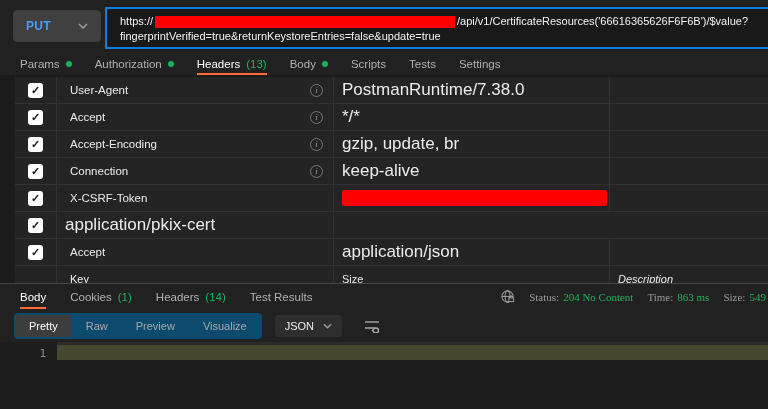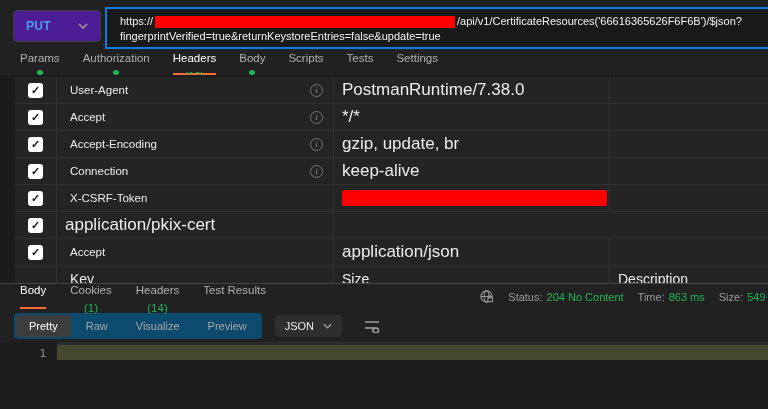--- a/index.html
+++ b/index.html
@@ -8,82 +8,82 @@
     background:#212121;
     font-family:"Liberation Sans", sans-serif;
     color:#e8e8e8;
     position:relative;
   }
 
   
   .topbar { position:absolute; top:0; left:0; width:768px; height:52px; background:#212121; }
   .method-btn {
     position:absolute; left:13px; top:10px; width:88px; height:32px;
-    border:1px solid #3e3e3e; border-radius:4px; background:#4c1d95;
+    border:1px solid #3e3e3e; border-radius:4px; background:#404040;
     display:flex; align-items:center; justify-content:space-between; padding:0 12px;
     cursor:pointer;
   }
   .method-label { color:#4a9df5; font-weight:bold; font-size:12px; letter-spacing:.3px; }
   .chev { stroke:#9a9a9a; stroke-width:1.6; fill:none; }
   .url-field {
     position:absolute; left:105px; top:7px; width:680px; height:42px;
     border:2px solid #0c7ce5; background:#191919; padding:5px 0 0 13px; overflow:hidden;
   }
   .url-line { font-size:11px; line-height:15px; white-space:nowrap; color:#f2f2f2; display:flex; align-items:center; }
   .red-block { display:inline-block; width:300px; height:12px; background:#ff0000; border-radius:1px; margin:0 2px; }
 
   
   .req-tabs {
     position:absolute; top:52px; left:0; width:768px; height:23px;
     display:flex; align-items:stretch; padding-left:20px; gap:23px;
     font-size:11.5px; color:#b0b0b0;
   }
-  .rtab { display:flex; align-items:center; gap:6px; cursor:pointer;flex-direction:column; }
+  .rtab { display:flex; align-items:center; gap:6px; cursor:pointer; }
   .rtab.active { color:#fff; box-shadow:inset 0 -2px 0 #ff6c37; }
   .dot { width:6px; height:6px; border-radius:50%; background:#1db45b; }
   .count { color:#1db45b; }
 
   
   .htable { position:absolute; top:75px; left:0; width:768px; height:208px; background:#1b1b1b; overflow:hidden; }
   .htable-inner { position:absolute; left:15px; top:2px; right:0; }
   .trow {
     display:grid; grid-template-columns:42px 277px 276px 1fr;
     height:27px; align-items:center; background:#242424; border-bottom:1px solid #313131;
   }
   .cell { height:100%; display:flex; align-items:center; border-right:1px solid #313131; }
-  .cell:last-child { border-right:none; }
+  .cell:last-child { border-right:none;font-style:italic; }
   .cell-check { justify-content:center; }
   .cb {
     width:15px; height:15px; background:#ffffff; border-radius:3px;
     color:#1a1a1a; font-size:11px; font-weight:bold;
     display:flex; align-items:center; justify-content:center; cursor:pointer;
   }
   .cell-key { justify-content:space-between; padding:0 10px 0 13px; font-size:11.5px; color:#ececec;gap:30px; }
   .info-icon {
     width:13px; height:13px; border:1px solid #777; border-radius:50%;
     color:#9a9a9a; font-size:9px; font-family:"Liberation Serif", serif; font-style:italic;
     display:flex; align-items:center; justify-content:center; flex:none;
   }
   .cell-value { padding-left:8px; font-size:17px; color:#ececec; }
   .value-redaction { width:265px; height:16px; background:#ff0000; border-radius:2px; }
   .trow.placeholder { color:#5f5f5f; background:#242424; }
-  .trow.placeholder .cell { font-size:14px; }
+  .trow.placeholder .cell { font-size:11px; }
   .trow.placeholder .cell-key { justify-content:flex-start; }
 
   
   .resp { position:absolute; top:283px; left:0; width:768px; height:126px; background:#212121; border-top:1px solid #464646; }
   .resp-tabs {
     position:relative; height:25px; display:flex; align-items:stretch;
     padding-left:20px; gap:24px; font-size:11.5px; color:#b0b0b0;
   }
   .resp-meta {
     position:absolute; right:-8px; top:0; height:25px;
     display:flex; align-items:center; gap:14px; font-size:11px; color:#9a9a9a; white-space:nowrap;
   }
-  .meta-pair { display:flex; align-items:center; gap:4px; }
+  .meta-pair { display:flex; align-items:center; gap:4px;font-family:Liberation Serif, serif; }
   .green { color:#1db45b; }
   .globe { stroke:#9a9a9a; fill:none; stroke-width:1.1; }
 
   .toolbar { height:33px; display:flex; align-items:center; padding-left:14px; gap:13px; }
   .view-group { display:flex; background:#0c4a6e; border-radius:4px; padding:2px; gap:2px; }
   .view-btn { padding:5px 13px; font-size:11px; color:#a8a8a8; border-radius:3px; cursor:pointer; }
   .view-btn.active { background:#3d3d3d; color:#fff; }
   .json-btn {
     display:flex; align-items:center; gap:9px; background:#2e2e2e; border-radius:4px;
     padding:5px 10px; font-size:11px; color:#ededed; cursor:pointer;
@@ -107,21 +107,21 @@
   <div class="method-btn">
     <span class="method-label">PUT</span>
     <svg class="chev" width="10" height="6" viewBox="0 0 10 6">
         <polyline points="1,1 5,5 9,1"></polyline>
       </svg>
   </div>
   <div class="url-field">
     <div class="url-line">
       <span>https://</span>
       <span class="red-block"></span>
-      <span>/api/v1/CertificateResources('66616365626F6F6B')/$json?</span>
+      <span>/api/v1/CertificateResources('66616365626F6F6B')/$value?</span>
     </div>
     <div class="url-line">
       <span>fingerprintVerified=true&amp;returnKeystoreEntries=false&amp;update=true</span>
     </div>
   </div>
 </div>
 
 <div class="req-tabs">
   <div class="rtab">
     <span>Params</span>
@@ -280,22 +280,22 @@
         <span>Size:</span>
         <span class="green">549 B</span>
       </span>
     </div>
   </div>
 
   <div class="toolbar">
     <div class="view-group">
       <div class="view-btn active">Pretty</div>
       <div class="view-btn">Raw</div>
+      <div class="view-btn">Preview</div>
       <div class="view-btn">Visualize</div>
-      <div class="view-btn">Preview</div>
     </div>
     <div class="json-btn">
       <span>JSON</span>
       <svg class="chev" width="9" height="6" viewBox="0 0 10 6">
           <polyline points="1,1 5,5 9,1"></polyline>
         </svg>
     </div>
     <div class="wrap-btn">
       <svg class="wrapico" width="18" height="14" viewBox="0 0 18 14">
         <line x1="2" y1="3" x2="16" y2="3"></line>

